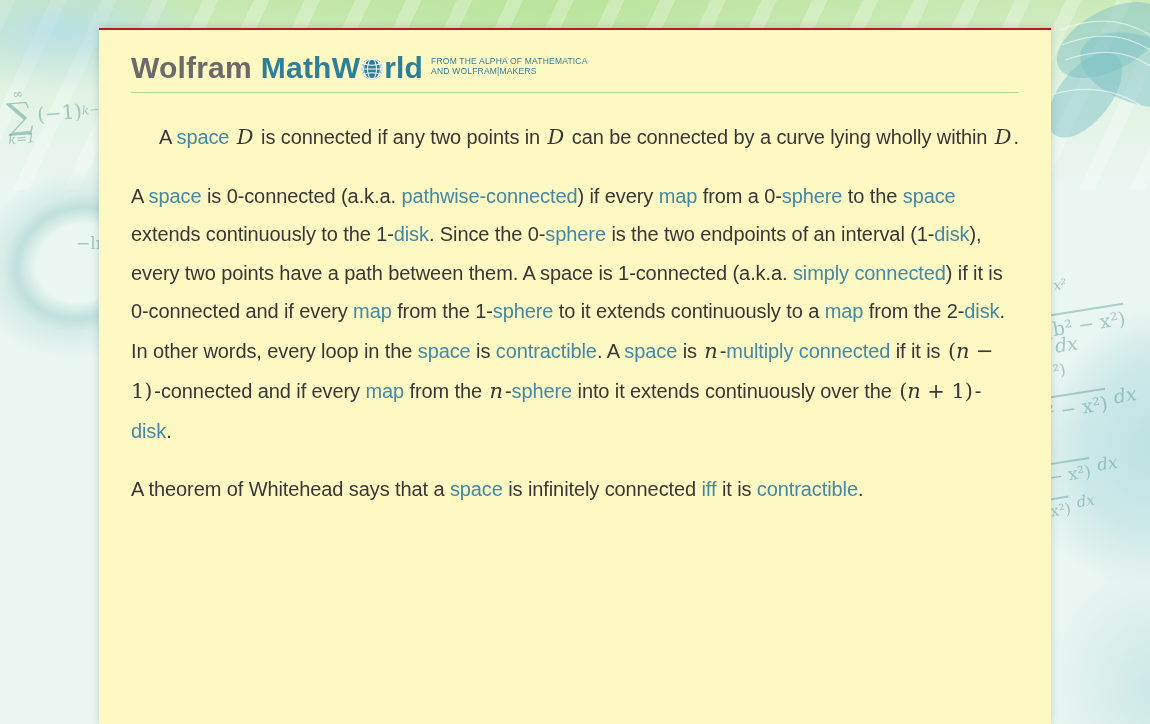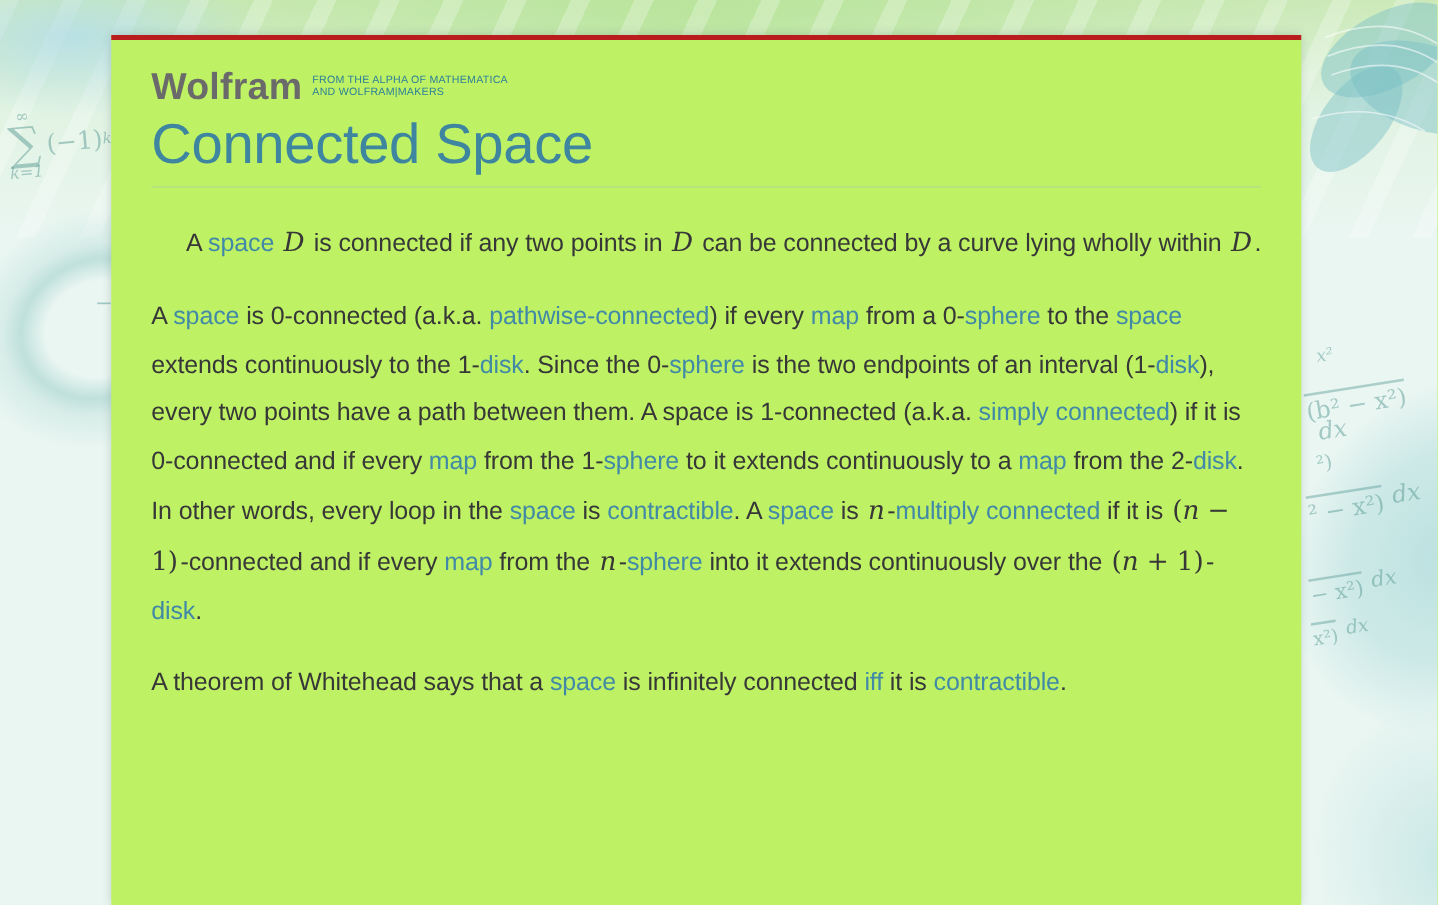--- a/index.html
+++ b/index.html
@@ -48,22 +48,22 @@
   .bf-sum sup{font-size:12px;font-style:italic;}
   .bf-ln{left:76px;top:233px;font-size:17px;}
   .bf-f0{left:1053px;top:276px;font-size:14px;font-style:italic;transform:rotate(-9deg);}
   .bf-f1{left:1046px;top:307px;font-size:19px;transform:rotate(-9deg);}
   .bf-f2{left:1053px;top:360px;font-size:16px;transform:rotate(-9deg);}
   .bf-f3{left:1046px;top:390px;font-size:19px;transform:rotate(-9deg);}
   .bf-f4{left:1048px;top:458px;font-size:17px;transform:rotate(-9deg);}
   .bf-f5{left:1050px;top:495px;font-size:15px;transform:rotate(-9deg);}
   
   .card{
-    position:absolute;left:89px;top:28px;width:952px;height:696px;z-index:2;
-    background:#bef264;border-top:4px solid #b91c1c;
+    position:absolute;left:99px;top:28px;width:952px;height:696px;z-index:2;
+    background:#fef9c3;border-top:2px solid #b91c1c;
     box-shadow:0 0 7px rgba(60,90,80,.25);
     box-sizing:border-box;padding:0 32px;
   }
   
   .logo-row{margin-top:23px;display:flex;align-items:flex-start;white-space:nowrap;}
   .logo-wolfram{font-size:30px;font-weight:700;color:#6a6a6a;letter-spacing:.2px;line-height:1;}
   .logo-mathworld{font-size:30px;font-weight:700;color:#2d7f99;letter-spacing:.2px;line-height:1;margin-left:9px;display:flex;align-items:center;}
   .globe{margin:2px 1px 0 1px;display:inline-block;}
   .tagline{margin-left:8px;margin-top:3px;color:#2d7f99;font-size:8.5px;line-height:1.18;letter-spacing:.2px;}
   .tagline b{font-weight:400;}
@@ -116,27 +116,41 @@
 <div class="bf bf-f1 ol"><span class="rad">(b² − x²)</span><span class="dx">dx</span></div>
 <div class="bf bf-f2"><span class="rad">²)</span><span class="dx"></span></div>
 <div class="bf bf-f3 ol"><span class="rad">² − x²)</span><span class="dx">dx</span></div>
 <div class="bf bf-f4 ol"><span class="rad">− x²)</span><span class="dx">dx</span></div>
 <div class="bf bf-f5 ol"><span class="rad">x²)</span><span class="dx">dx</span></div>
 
 <div class="card">
 
   <div class="logo-row">
     <span class="logo-wolfram">Wolfram</span>
+    <span class="logo-mathworld">
+        <span>MathW</span>
+        <svg class="globe" width="22" height="22" viewBox="0 0 22 22">
+          <circle cx="11" cy="11" r="10.5" fill="#2d7f99"></circle>
+          <g stroke="#ffffff" stroke-width="1" fill="none">
+            <circle cx="11" cy="11" r="10"></circle>
+            <ellipse cx="11" cy="11" rx="4.5" ry="10"></ellipse>
+            <ellipse cx="11" cy="11" rx="8.5" ry="10"></ellipse>
+            <line x1="0.5" y1="11" x2="21.5" y2="11"></line>
+            <path d="M2 5.5 Q11 9 20 5.5"></path>
+            <path d="M2 16.5 Q11 13 20 16.5"></path>
+          </g>
+        </svg>
+        <span>rld</span>
+      </span>
     <span class="tagline">
       <span>FROM THE ALPHA OF </span><b>MATHEMATICA</b><br>
       <span>AND </span><b>WOLFRAM|MAKERS</b>
     </span>
   </div>
 
-  <h1 class="title">Connected Space</h1>
   <hr class="title-rule">
 
   <div class="article" id="article-body">
       <p><span>A </span><a>space</a><span> </span><span class="math"><i>D</i></span><span> is connected if any two points in </span><span class="math"><i>D</i></span><span> can be connected by a curve lying wholly within </span><span class="math"><i>D</i></span><span>.</span></p>
       <p><span>A </span><a>space</a><span> is 0-connected (a.k.a. </span><a>pathwise-connected</a><span>) if every </span><a>map</a><span> from a 0-</span><a>sphere</a><span> to the </span><a>space</a><span> extends continuously to the 1-</span><a>disk</a><span>. Since the 0-</span><a>sphere</a><span> is the two endpoints of an interval (1-</span><a>disk</a><span>), every two points have a path between them. A space is 1-connected (a.k.a. </span><a>simply connected</a><span>) if it is 0-connected and if every </span><a>map</a><span> from the 1-</span><a>sphere</a><span> to it extends continuously to a </span><a>map</a><span> from the 2-</span><a>disk</a><span>. In other words, every loop in the </span><a>space</a><span> is </span><a>contractible</a><span>. A </span><a>space</a><span> is </span><span class="math"><i>n</i></span><span>-</span><a>multiply connected</a><span> if it is </span><span class="math">(<i>n</i> − 1)</span><span>-connected and if every </span><a>map</a><span> from the </span><span class="math"><i>n</i></span><span>-</span><a>sphere</a><span> into it extends continuously over the </span><span class="math">(<i>n</i> + 1)</span><span>-</span><a>disk</a><span>.</span></p>
       <p><span>A theorem of Whitehead says that a </span><a>space</a><span> is infinitely connected </span><a>iff</a><span> it is </span><a>contractible</a><span>.</span></p>
     </div>
 
 </div>
 

